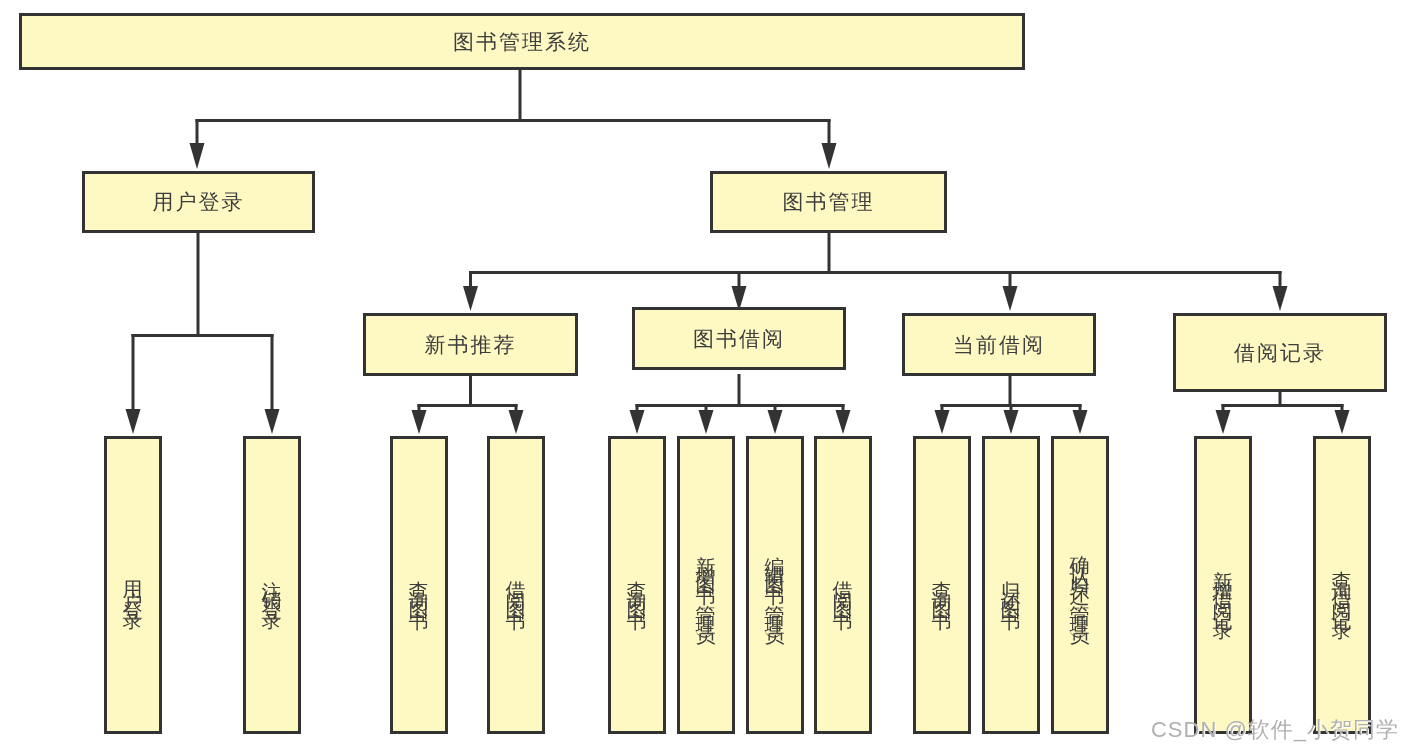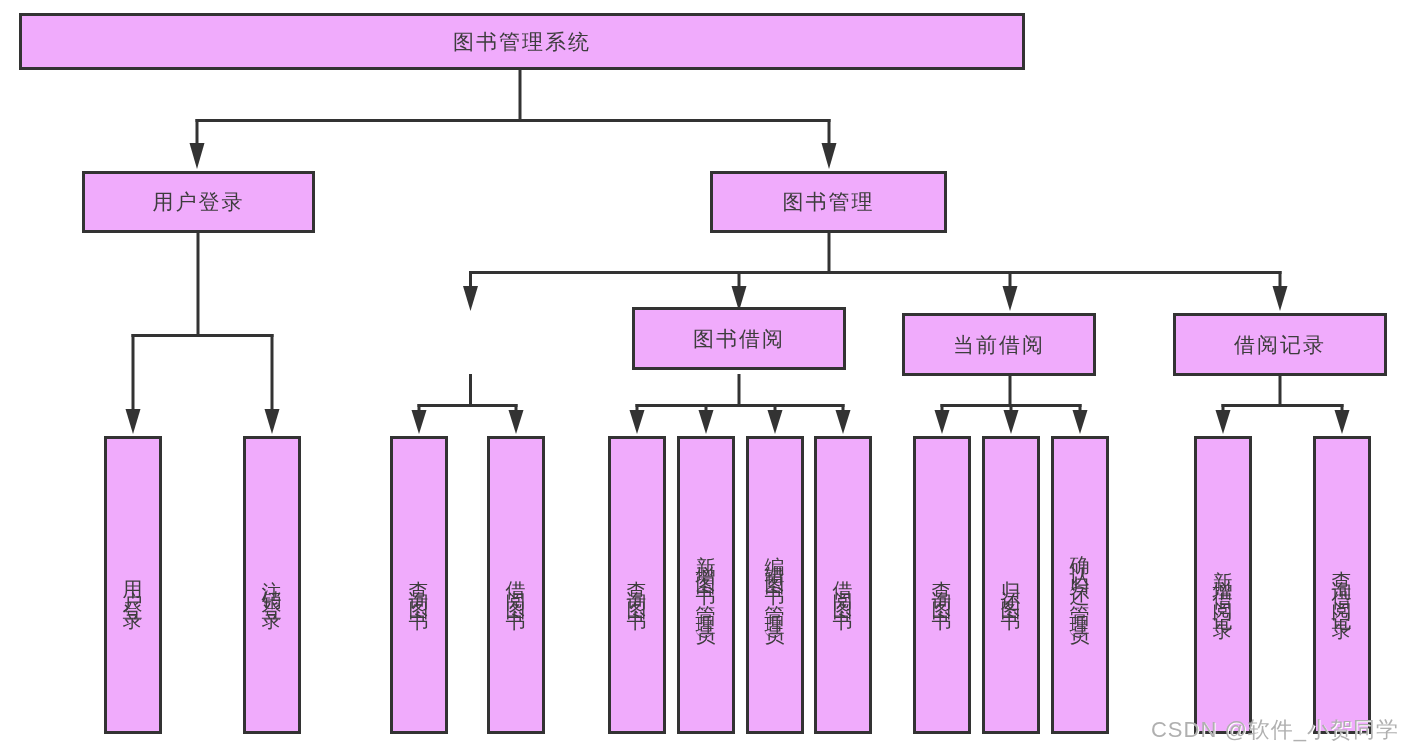--- a/index.html
+++ b/index.html
@@ -8,21 +8,21 @@
     width:1405px;height:747px;
     background:#ffffff;
     overflow:hidden;
     font-family:"Liberation Sans","DejaVu Sans",sans-serif;
     color:#3d3d3d;
   }
   .connectors{position:absolute;left:0;top:0;z-index:0;}
   .box{
     position:absolute;
     box-sizing:border-box;
-    background:#f0abfc;
+    background:#fef9c3;
     border:3px solid #333333;
     display:flex;
     align-items:center;
     justify-content:center;
     z-index:1;
     text-align:right;
   }
   .h-box{font-size:21px;letter-spacing:2px;}
   .v-box{width:58px;top:436px;height:298px;}
   .v-box .vtext{
@@ -119,27 +119,30 @@
     <span>图书管理系统</span>
   </div>
 
   <div class="box h-box" style="left:82px;top:171px;width:233px;height:62px;">
     <span>用户登录</span>
   </div>
   <div class="box h-box" style="left:710px;top:171px;width:237px;height:62px;font-family:Liberation Serif, serif;">
     <span>图书管理</span>
   </div>
 
+  <div class="box h-box" style="left:363px;top:313px;width:215px;height:63px;">
+    <span>新书推荐</span>
+  </div>
   <div class="box h-box" style="left:632px;top:307px;width:214px;height:63px;">
     <span>图书借阅</span>
   </div>
   <div class="box h-box" style="left:902px;top:313px;width:194px;height:63px;">
     <span>当前借阅</span>
   </div>
-  <div class="box h-box" style="left:1173px;top:313px;width:214px;height:63px;">
+  <div class="box h-box" style="left:1173px;top:313px;width:214px;height:79px;">
     <span>借阅记录</span>
   </div>
 
   <div class="box v-box" style="left:104px;">
     <span class="vtext">用户登录</span>
   </div>
   <div class="box v-box" style="left:243px;">
     <span class="vtext">注销登录</span>
   </div>
   <div class="box v-box" style="left:390px;">

